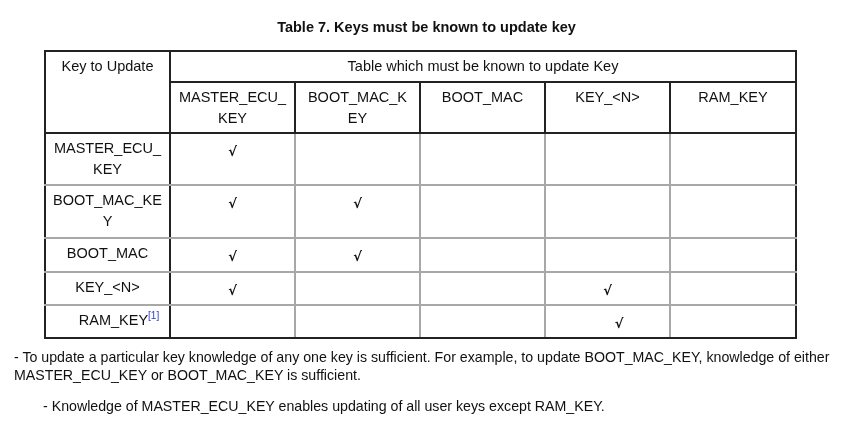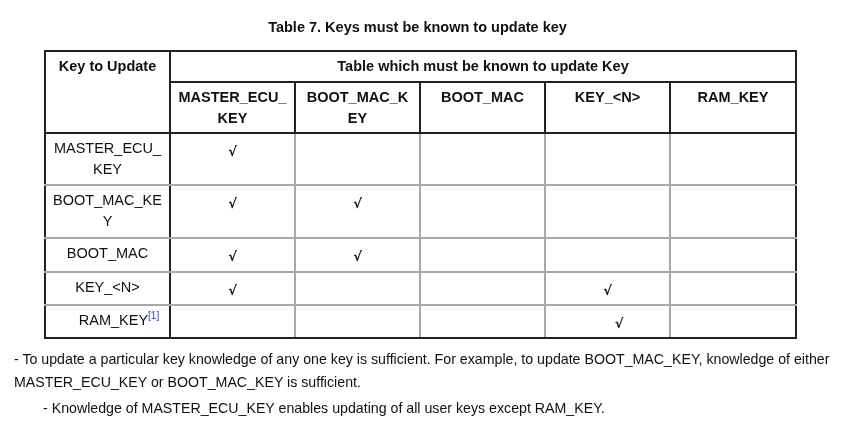--- a/index.html
+++ b/index.html
@@ -1,52 +1,52 @@
 <!DOCTYPE html>
 <html><head>
   <meta charset="utf-8">
   <style>
     html, body { margin: 0; padding: 0; background: #ffffff; }
     body {
       width: 841px; height: 427px; position: relative; overflow: hidden;
       font-family: "Liberation Sans", sans-serif; color: #111;
     }
     .caption {
-      position: absolute; top: 19px; left: 7px; width: 821px; text-align: center;
+      position: absolute; top: 19px; left: 16px; width: 821px; text-align: center;
       font-weight: bold; font-size: 14.5px; color: #111;
     }
     table.keys {
       position: absolute; left: 44px; top: 50px; width: 751px;
       border-collapse: collapse; table-layout: fixed;
       border: 2px solid #222;
       font-size: 14.5px;
     }
     table.keys th, table.keys td {
       border: 2px solid #a8a8a8; text-align: center; vertical-align: top;
       padding: 4px 4px 0 4px; line-height: 21px;
     }
-    table.keys th { font-weight: bold; color: #111; }
+    table.keys th { font-weight: normal; color: #111; }
     table.keys thead th { border-color: #222; }
     table.keys thead tr.h2 th { border-bottom: 2px solid #222; }
     table.keys thead th.col-key { border-right: 2px solid #222; }
     table.keys tbody td.rowkey { border-left: 2px solid #222; }
     table.keys tbody tr:last-child td { border-bottom: 2px solid #222; }
     table.keys tbody td:last-child { border-right: 2px solid #222; }
     table.keys tbody td:first-child { border-right: 2px solid #222; }
     .h1 th { height: 25px; padding-top: 4px; }
     .h2 th { height: 45px; }
     tr.r1 td { height: 46px; }
     tr.r2 td { height: 47px; }
     tr.r3 td { height: 28px; }
     tr.r4 td { height: 27px; }
     tr.r5 td { height: 27px; padding-left: 27px; }
     .check { font-family: "DejaVu Sans", sans-serif; font-size: 13px; font-weight: bold; display: inline-block; padding-top: 3px; }
     .fn { color: #2b3fc7; font-size: 10px; vertical-align: super; line-height: 0; }
     .note {
-      position: absolute; left: 14px; font-size: 14.2px; line-height: 23px;
+      position: absolute; left: 14px; font-size: 14.2px; line-height: 18px;
       color: #111; width: 820px;
     }
     .note1 { top: 348px; }
     .note2 { top: 397px; margin-left: 29px; }
   </style>
 </head>
 <body>
 
 <div class="caption">Table 7.  Keys must be known to update key</div>
 

